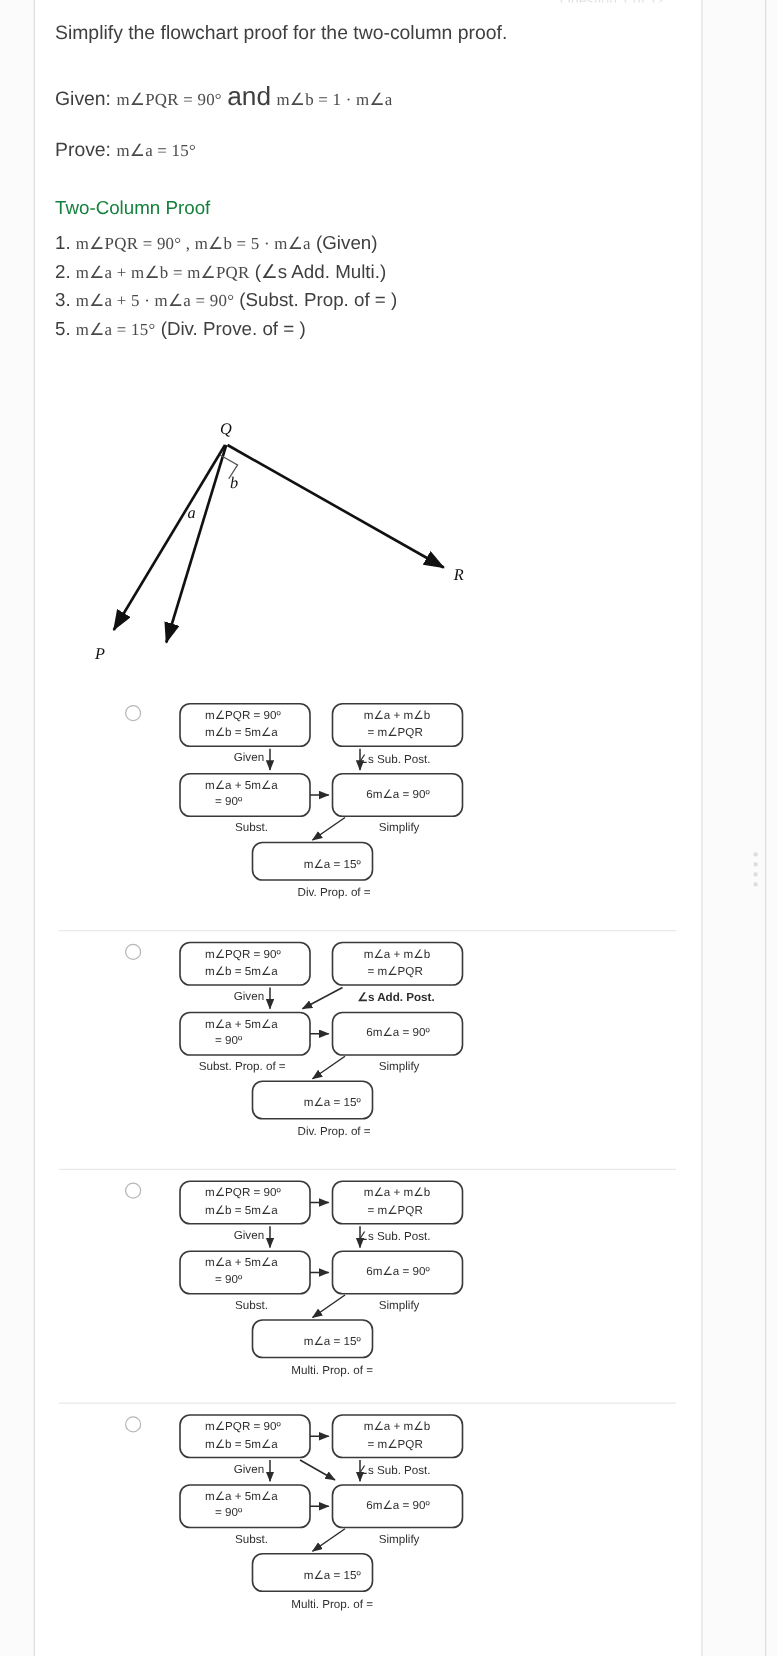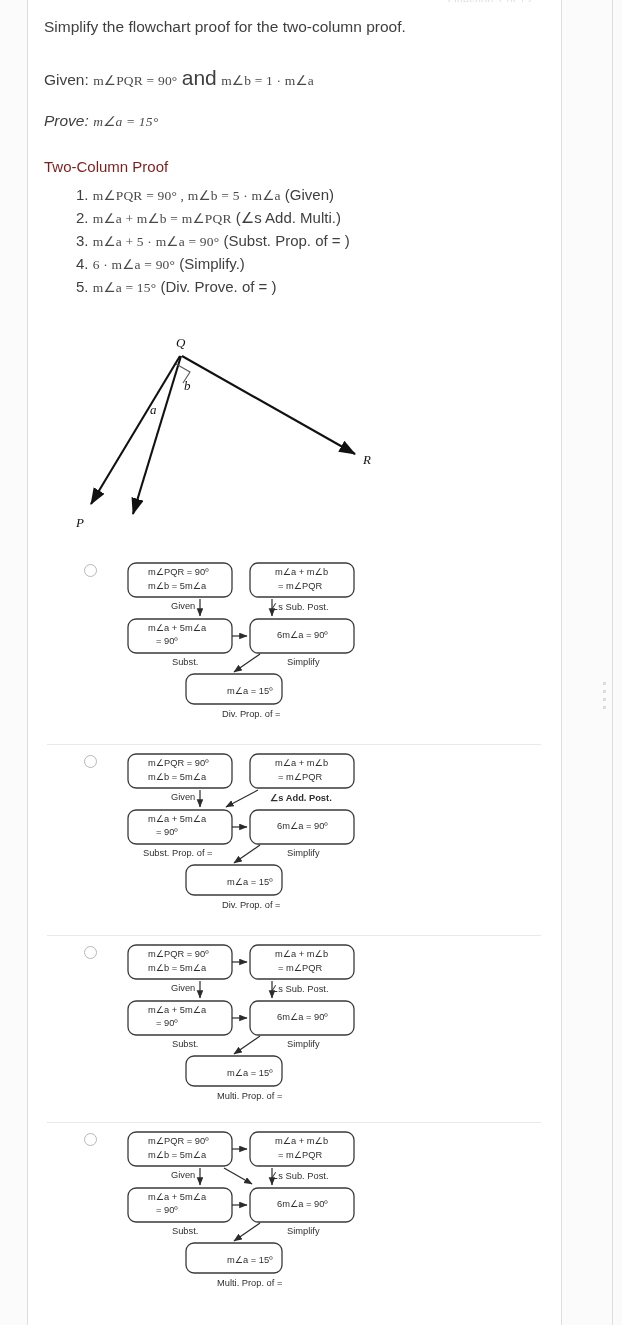--- a/index.html
+++ b/index.html
@@ -30,35 +30,35 @@
     position:absolute; left:392px; top:-5px; width:140px;
     text-align:center; font-size:11px; color:#e2e2e2;
     letter-spacing:.2px; overflow:hidden; height:7px;
   }
 
   .prompt{
     position:absolute; left:16px; top:17px; width:500px;
     font-size:15.5px; color:#3f3f3f; line-height:1.25;
   }
   .given{position:absolute;left:16px;top:66px;font-size:15.5px;color:#3f3f3f;}
-  .prove{position:absolute;left:16px;top:112px;font-size:15.5px;color:#3f3f3f;font-style:italic;}
-  .tcp-title{position:absolute;left:16px;top:158px;font-size:15px;color:#7f1d1d;}
+  .prove{position:absolute;left:16px;top:112px;font-size:15.5px;color:#3f3f3f;}
+  .tcp-title{position:absolute;left:16px;top:158px;font-size:15px;color:#15803d;}
   .steps{position:absolute;left:16px;top:184px;width:500px;}
-  .step{font-size:15px;color:#3f3f3f;line-height:1.53;white-space:nowrap;margin-left:32px;}
+  .step{font-size:15px;color:#3f3f3f;line-height:1.53;white-space:nowrap;}
 
   
   .m{font-family:"Liberation Serif", serif; font-size:13.5px; color:#4a4a4a;
      letter-spacing:.2px;}
 
   
   .figure{position:absolute;left:30px;top:332px;width:320px;height:205px;}
   .figure svg{display:block;}
 
   
-  .option{position:absolute;left:16px;width:505px;}
+  .option{position:absolute;left:32px;width:505px;}
   .sep{position:absolute;left:19px;width:494px;height:1px;background:#e9e9e9;}
 
   .radio{
     position:absolute;width:13px;height:13px;border-radius:50%;
     border:1.6px solid #b7b7b7;background:#fff;box-sizing:border-box;
   }
   .flow{position:absolute;}
   .flow svg{display:block;}
   .fcap{position:absolute;font-size:9.3px;color:#2f2f2f;white-space:nowrap;}
 
@@ -111,25 +111,20 @@
     </div>
     <div class="step">
       <span>2.</span>
       <span class="m">m∠a + m∠b = m∠PQR</span>
       <span>(∠s Add. Multi.)</span>
     </div>
     <div class="step">
       <span>3.</span>
       <span class="m">m∠a + 5 · m∠a = 90°</span>
       <span>(Subst. Prop. of = )</span>
-    </div>
-    <div class="step">
-      <span>4.</span>
-      <span class="m">6 · m∠a = 90°</span>
-      <span>(Simplify.)</span>
     </div>
     <div class="step">
       <span>5.</span>
       <span class="m">m∠a = 15°</span>
       <span>(Div. Prove. of = )</span>
     </div>
   </div>
 
   <div class="figure">
     <svg width="320" height="205" viewBox="0 0 320 205">

